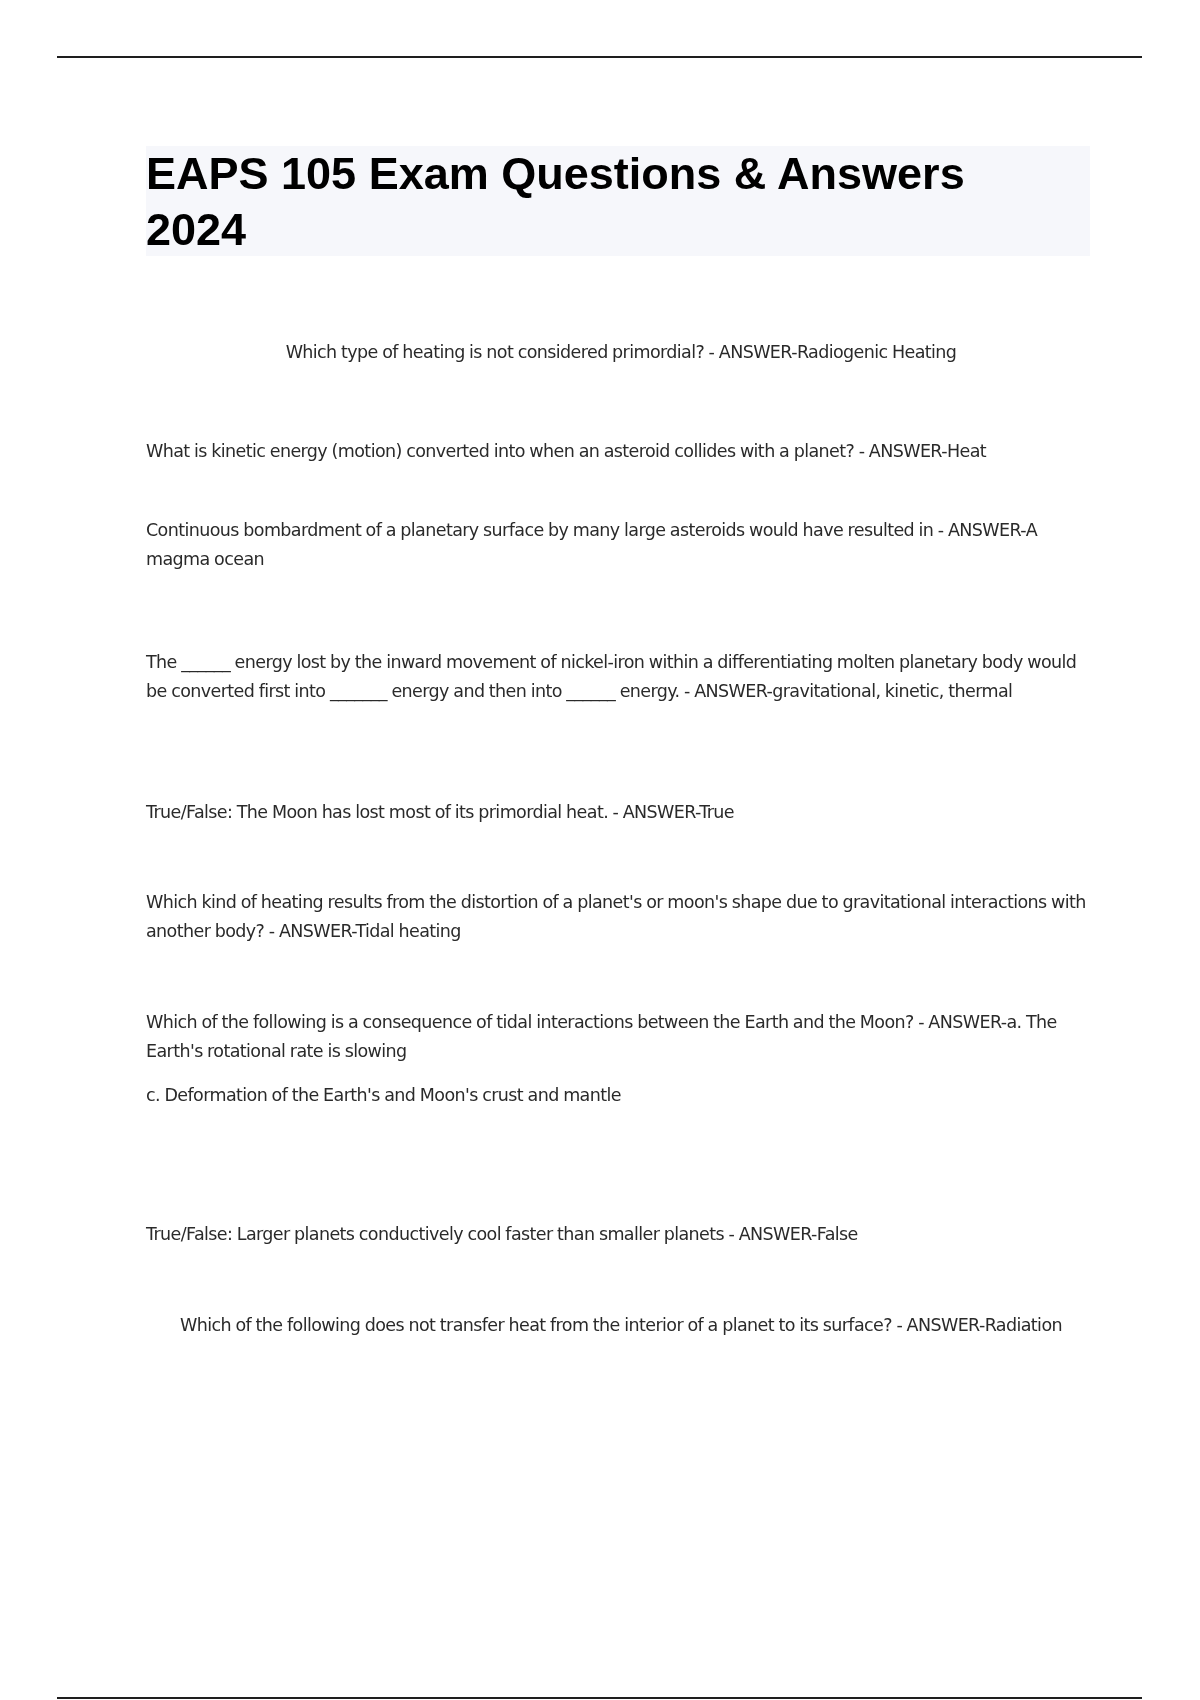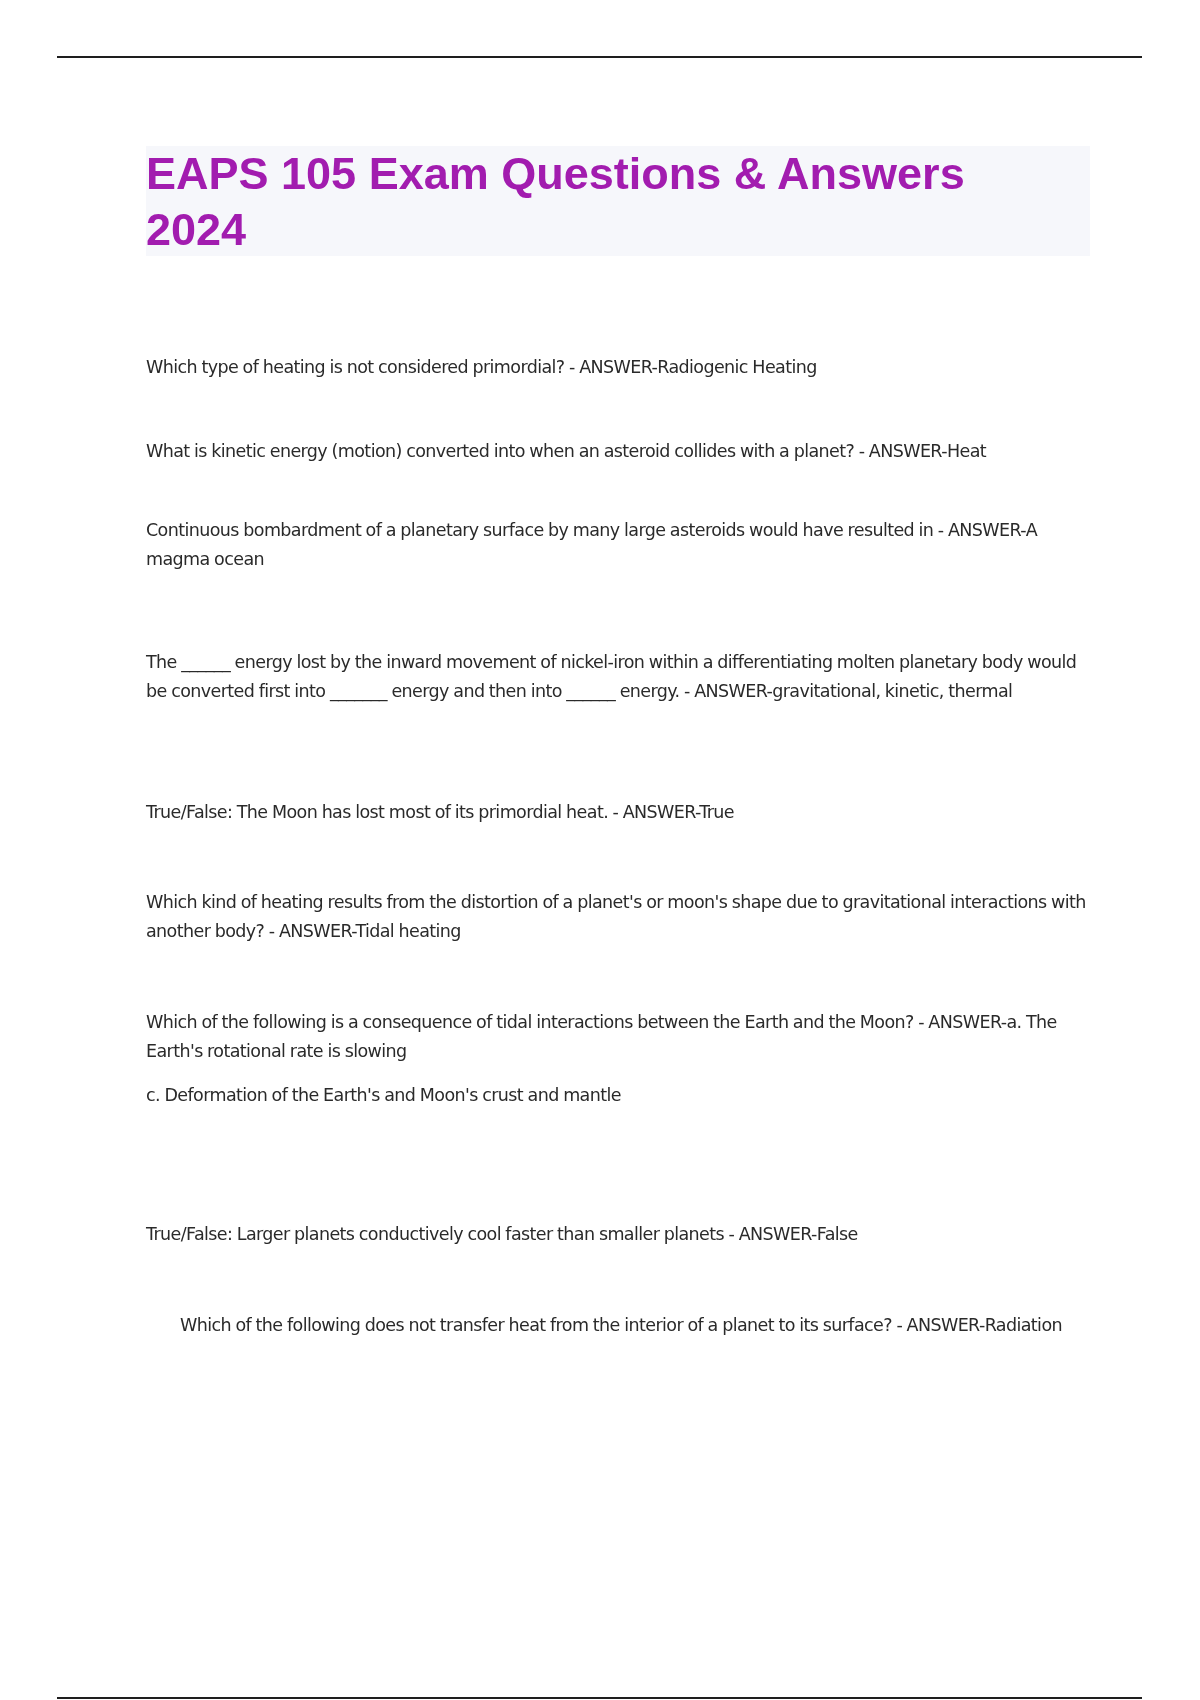--- a/index.html
+++ b/index.html
@@ -6,21 +6,21 @@
   body { width: 1200px; height: 1700px; position: relative; overflow: hidden; }
   .rule-top { position: absolute; left: 57px; top: 56px; width: 1085px; height: 2px; background: #1e1e1e; }
   .rule-bottom { position: absolute; left: 57px; top: 1697px; width: 1085px; height: 2px; background: #1e1e1e; }
   .title-box {
     position: absolute; left: 146px; top: 146px; width: 944px; height: 110px;
     background: #f6f7fb;
   }
   .title {
     margin: 0; padding: 0 0 0 0;
     font-family: "Liberation Sans", sans-serif; font-weight: bold;
-    font-size: 45px; line-height: 56px; color: #a21caf;
+    font-size: 45px; line-height: 56px; color: #000000;
     position: absolute; left: 0; top: 0;
   }
   .qa {
     position: absolute; left: 146px; width: 950px;
     font-family: "DejaVu Sans", sans-serif; font-size: 17.5px; line-height: 29px;
     color: #2a2a2a; letter-spacing: -0.6px; word-spacing: -0.5px;
   }
   .qa p { margin: 0; }
   .opt { margin-top: 15px !important; }
 </style>
@@ -29,21 +29,21 @@
 
 <div class="rule-top"></div>
 
 <div class="title-box">
   <h1 class="title">
     <span>EAPS 105 Exam Questions &amp; Answers</span><br>
     <span>2024</span>
   </h1>
 </div>
 
-<div class="qa" style="top:353px;">
+<div class="qa" style="top:338px;text-align:center;">
   <p>Which type of heating is not considered primordial? - ANSWER-Radiogenic Heating</p>
 </div>
 
 <div class="qa" style="top:437px;">
   <p>What is kinetic energy (motion) converted into when an asteroid collides with a planet? - ANSWER-Heat</p>
 </div>
 
 <div class="qa" style="top:504px;margin-top:12px;">
   <p>Continuous bombardment of a planetary surface by many large asteroids would have resulted in - ANSWER-A magma ocean</p>
 </div>

